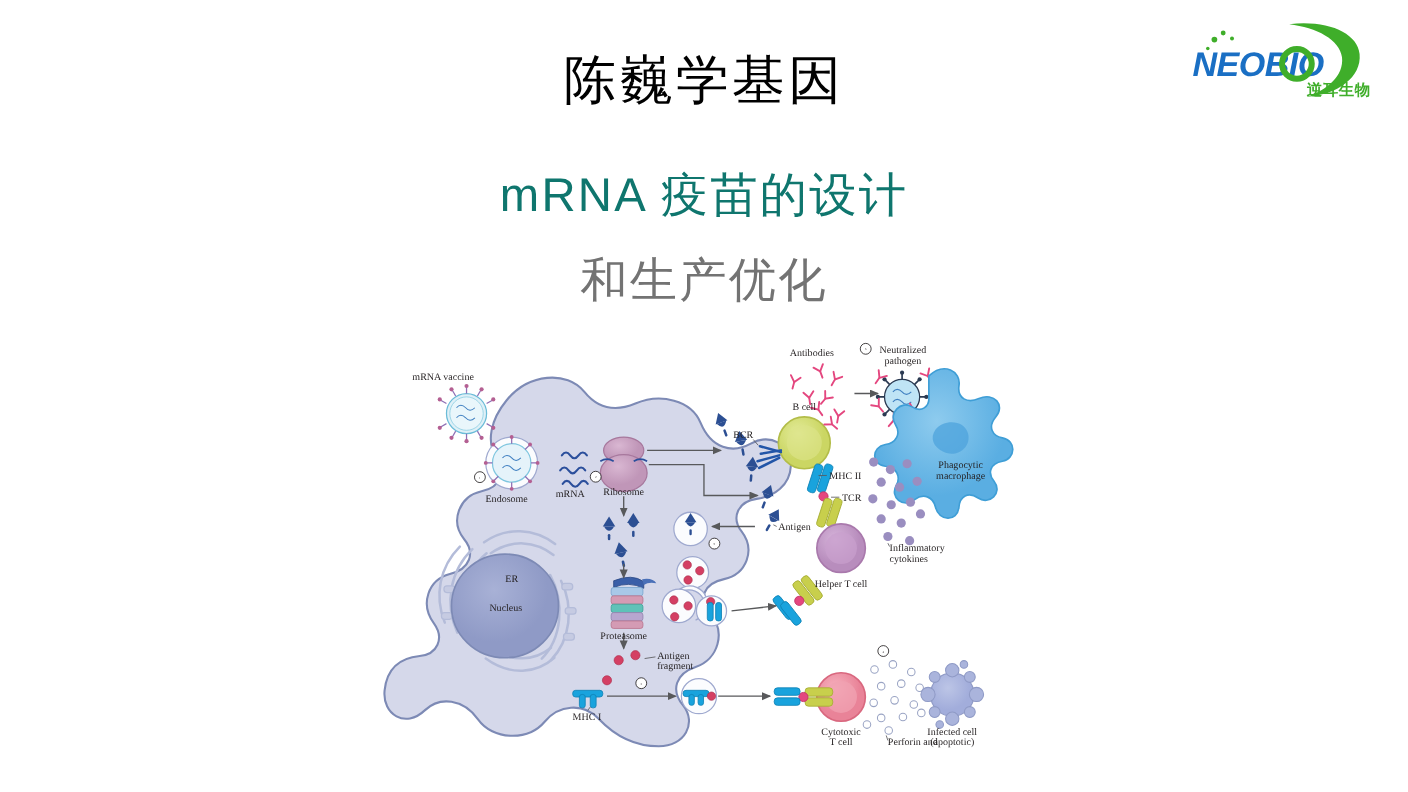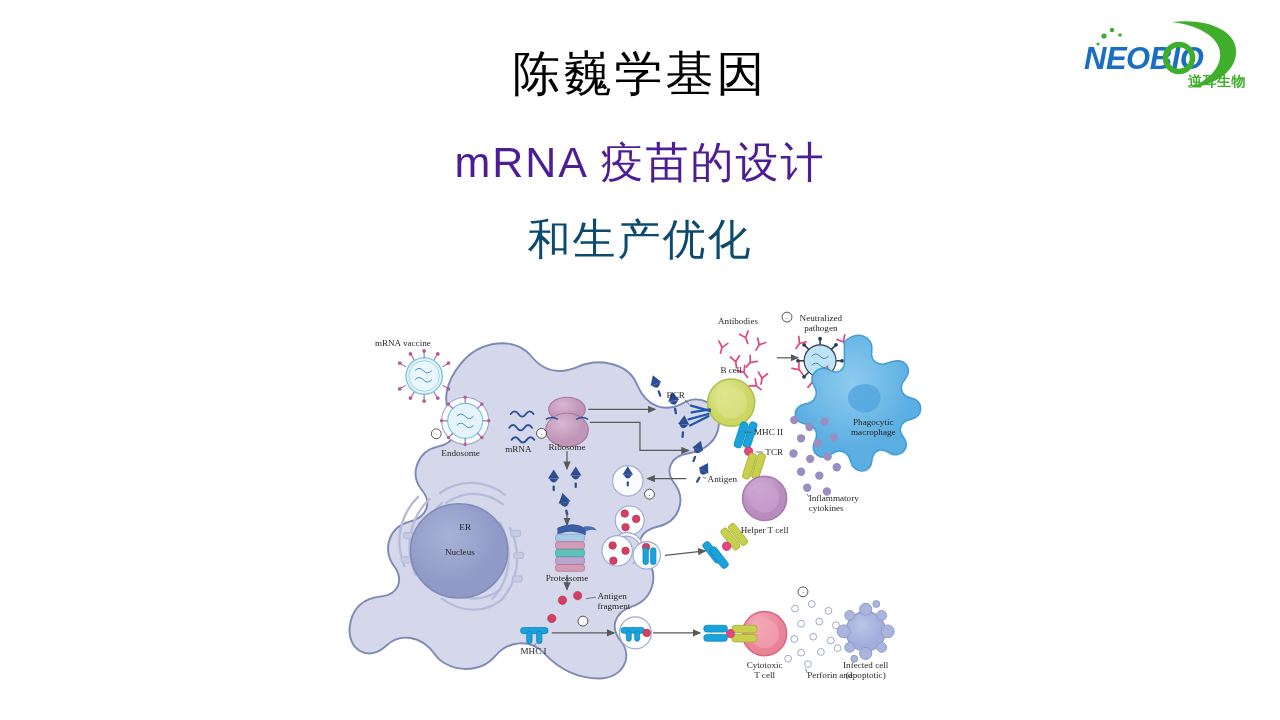--- a/index.html
+++ b/index.html
@@ -43,29 +43,29 @@
   .title-main {
     font-size: 48px;
     line-height: 1.18;
     color: #000000;
     letter-spacing: 3px;
     font-weight: 400;
   }
   .title-sub1 {
     font-size: 43px;
     line-height: 1.2;
-    color: #4c1d95;
+    color: #0f766e;
     letter-spacing: 2px;
-    margin-top: 34px;
+    margin-top: 50px;
     font-weight: 400;
   }
   .title-sub2 {
     font-size: 43px;
     line-height: 1.2;
-    color: #0c4a6e;
+    color: #737373;
     letter-spacing: 2px;
     margin-top: 26px;
     font-weight: 400;
   }
 
   
   .figure-wrap {
     position: absolute;
     left: 338px;
     top: 300px;

